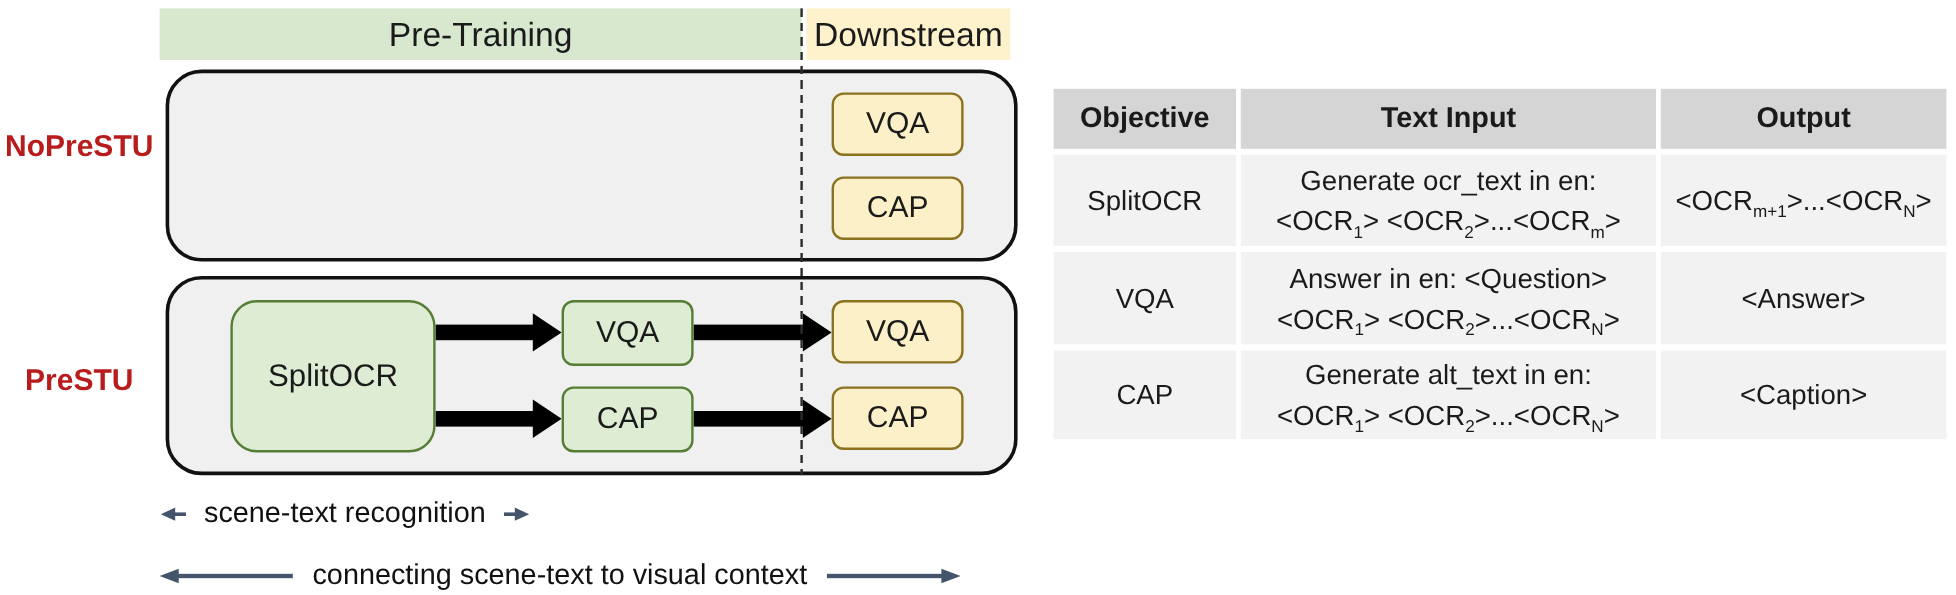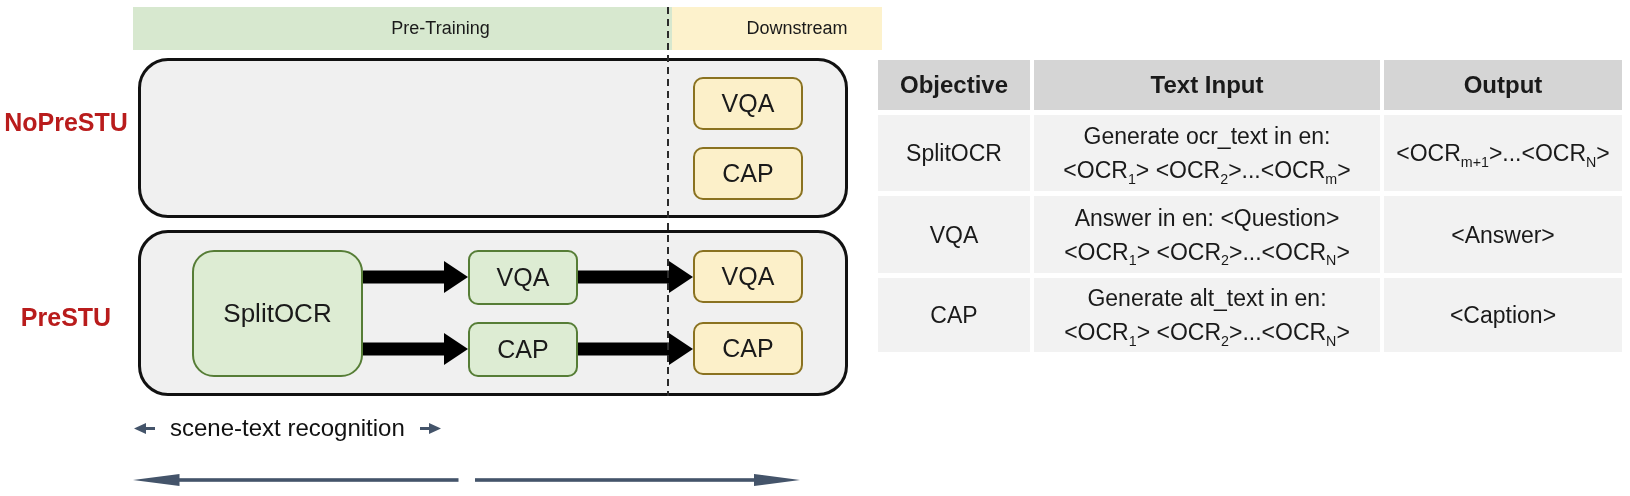--- a/index.html
+++ b/index.html
@@ -1,21 +1,21 @@
 <!DOCTYPE html>
 <html style="--pretrain-banner: #d7e8cf; --downstream-banner: #fdf2cc; --green-box-fill: #ddecd3; --green-box-border: #567d36; --yellow-box-fill: #fcf0c9; --yellow-box-border: #8a7220; --container-fill: #f0f0f0; --container-border: #111111; --table-header-bg: #d5d5d5; --table-row-bg: #f2f2f2; --annotation-arrow: #44546a; --black-arrow: #000000;"><head>
 <meta charset="utf-8">
 <style>
   html,body{margin:0;padding:0;background:#fff;}
   body{font-family:"Liberation Sans", sans-serif; color:#1a1a1a;}
   #stage{position:relative;width:1630px;height:496px;background:#fff;overflow:hidden;}
 
   
   .banner{position:absolute;top:7px;height:43px;display:flex;align-items:center;justify-content:center;
-          font-size:18px;color:#1a1a1a;padding-left:40px;}
+          font-size:28px;color:#1a1a1a;}
   #banner-pretrain{left:133px;width:535px;background:var(--pretrain-banner,#d7e8cf);}
   #banner-downstream{left:672px;width:170px;background:var(--downstream-banner,#fdf2cc);}
 
   
   #phase-divider{position:absolute;left:667px;top:7px;width:2px;height:389px;z-index:5;
     background:repeating-linear-gradient(to bottom,#2b2b2b 0 7px,transparent 7px 12px);}
 
   
   .row-container{position:absolute;left:138px;width:710px;background:var(--container-fill,#f0f0f0);
     border:3px solid var(--container-border,#111);border-radius:30px;box-sizing:border-box;}
@@ -55,21 +55,21 @@
   #arrow-cap-cap{left:578px;top:333px;width:115px;}
 
   
   .annotation{position:absolute;display:flex;align-items:center;font-size:24px;color:#111;}
   #annotation-recognition{left:134px;top:412px;height:32px;gap:14px;}
   #annotation-connecting{left:133px;top:464px;width:667px;height:32px;gap:16px;}
   .ann-line{flex:1;height:16px;}
   svg.arrow-glyph{display:block;}
 
   
-  #objective-table{position:absolute;left:878px;top:60px;display:grid;
+  #objective-table{position:absolute;left:878px;top:74px;display:grid;
     grid-template-columns:152px 346px 238px;grid-template-rows:50px 76px 77px 74px;
     column-gap:4px;row-gap:5px;}
   .tcell{display:flex;align-items:center;justify-content:center;text-align:center;}
   .tcell.th{background:var(--table-header-bg,#d5d5d5);font-weight:bold;font-size:24px;}
   .tcell.td{background:var(--table-row-bg,#f2f2f2);font-size:23px;line-height:34px;}
   .tcell sub{font-size:0.62em;line-height:0;margin-top:20px;}
 </style>
 </head>
 <body>
 
@@ -131,20 +131,21 @@
       <polygon points="22,7.5 10,2 10,13" fill="#44546a"></polygon>
       <rect x="1" y="6" width="11" height="3" fill="#44546a"></rect>
     </svg>
   </div>
 
   <div class="annotation" id="annotation-connecting">
     <svg class="ann-line arrow-glyph" height="16" width="100%" viewBox="0 0 112 16" preserveAspectRatio="none">
       <polygon points="0,8 16,2 16,14" fill="#44546a"></polygon>
       <rect x="13" y="6.2" width="99" height="3.6" fill="#44546a"></rect>
     </svg>
+    <span>connecting scene-text to visual context</span>
     <svg class="ann-line arrow-glyph" height="16" width="100%" viewBox="0 0 112 16" preserveAspectRatio="none">
       <polygon points="112,8 96,2 96,14" fill="#44546a"></polygon>
       <rect x="0" y="6.2" width="99" height="3.6" fill="#44546a"></rect>
     </svg>
   </div>
 
   <div id="objective-table">
     <div class="tcell th">Objective</div>
     <div class="tcell th">Text Input</div>
     <div class="tcell th">Output</div>

